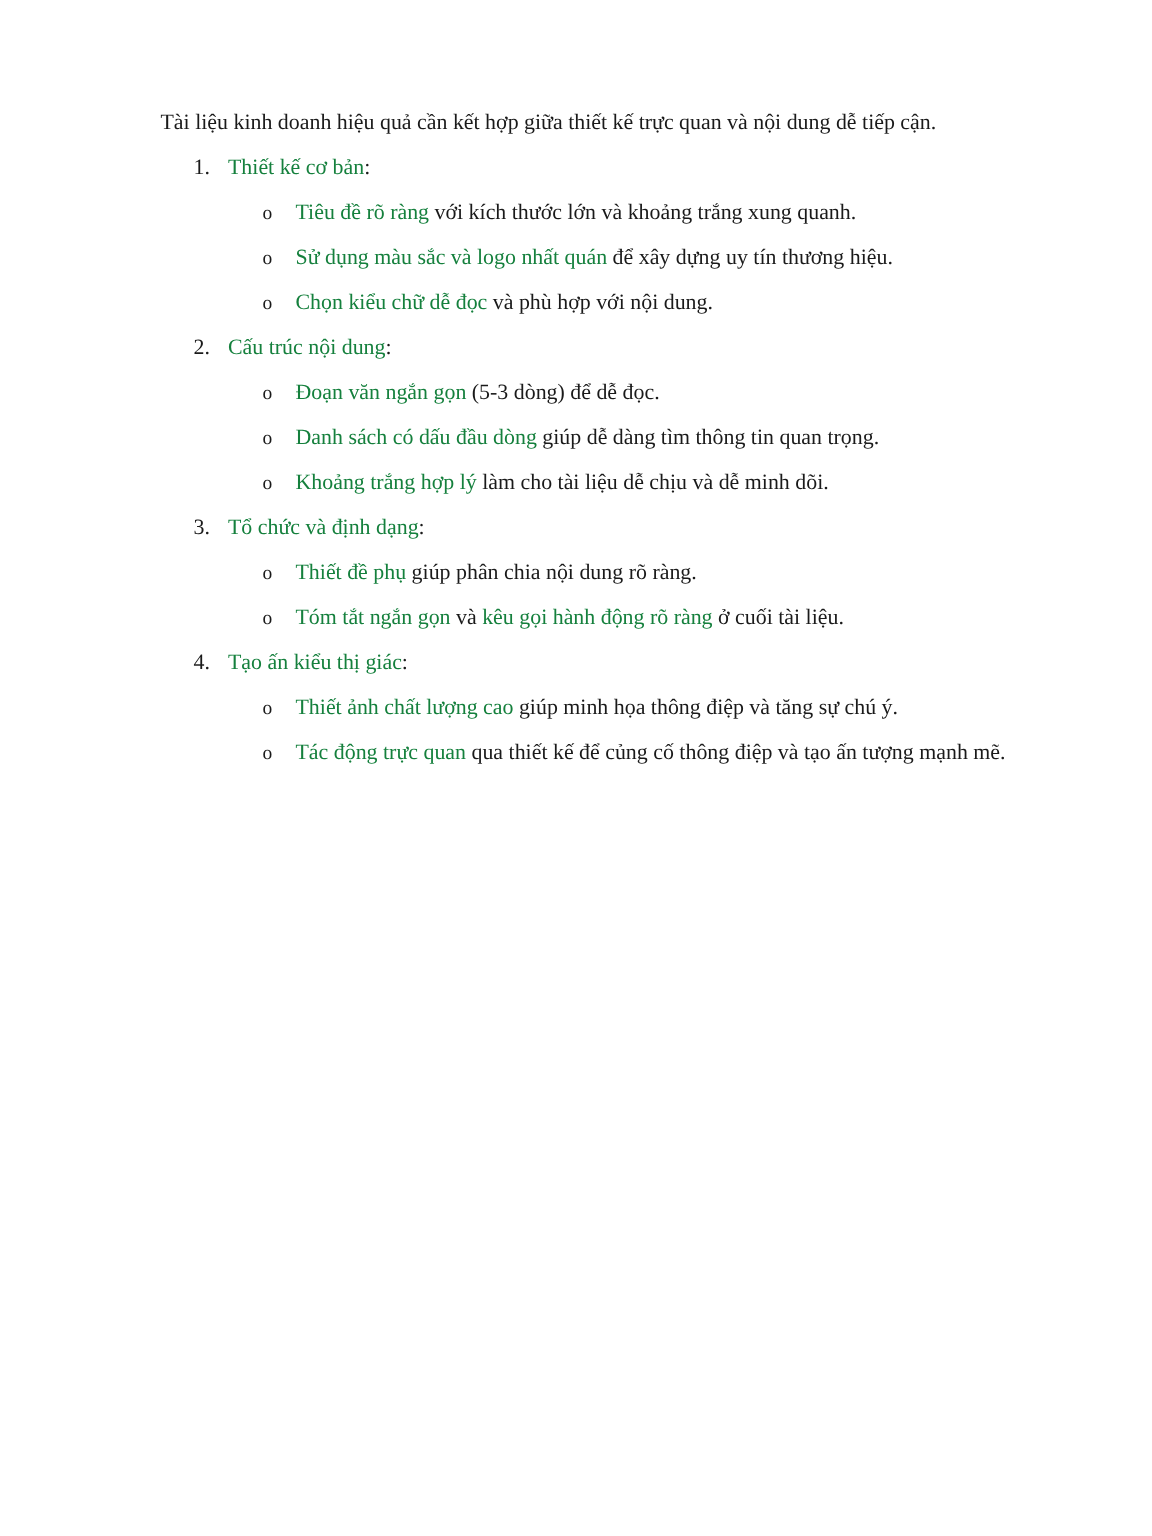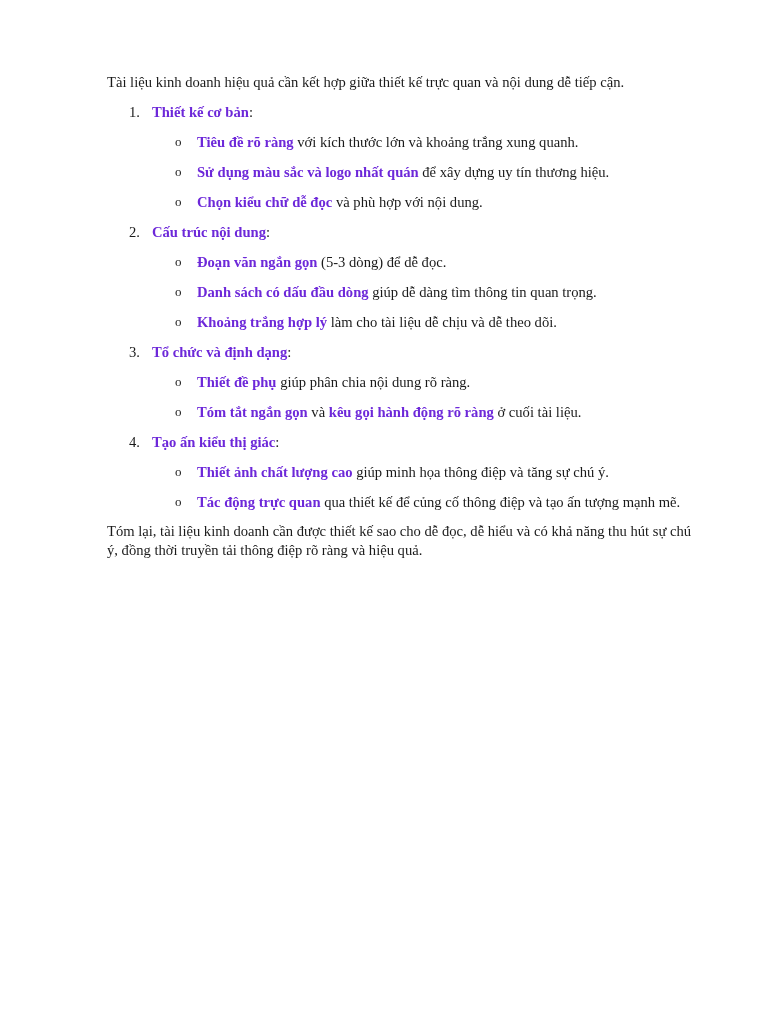--- a/index.html
+++ b/index.html
@@ -61,21 +61,21 @@
       line-height: 20px;
       height: 20px;
       white-space: nowrap;
     }
     .bullet {
       position: absolute;
       left: 68px;
       top: 0;
       font-size: 13px;
     }
-    b { font-weight: bold; color: #6d28d9; }
+    b { font-weight: normal; color: #15803d; }
     .conclusion {
       margin: 10px 0 0 0;
       line-height: 19px;
       width: 585px;
     }
   </style>
 </head>
 <body>
 
 <div class="page">
@@ -113,21 +113,21 @@
         <li class="sub-item">
           <span class="bullet">o</span>
           <b>Đoạn văn ngắn gọn</b><span> (5-3 dòng) để dễ đọc.</span>
         </li>
         <li class="sub-item">
           <span class="bullet">o</span>
           <b>Danh sách có dấu đầu dòng</b><span> giúp dễ dàng tìm thông tin quan trọng.</span>
         </li>
         <li class="sub-item">
           <span class="bullet">o</span>
-          <b>Khoảng trắng hợp lý</b><span> làm cho tài liệu dễ chịu và dễ theo dõi.</span>
+          <b>Khoảng trắng hợp lý</b><span> làm cho tài liệu dễ chịu và dễ minh dõi.</span>
         </li>
       </ul>
     </li>
 
     <li class="num-item">
       <div class="num-head">
         <span class="num-marker">3.</span>
         <b>Tổ chức và định dạng</b><span>:</span>
       </div>
       <ul class="sub-list">
@@ -153,14 +153,13 @@
           <b>Thiết ảnh chất lượng cao</b><span> giúp minh họa thông điệp và tăng sự chú ý.</span>
         </li>
         <li class="sub-item">
           <span class="bullet">o</span>
           <b>Tác động trực quan</b><span> qua thiết kế để củng cố thông điệp và tạo ấn tượng mạnh mẽ.</span>
         </li>
       </ul>
     </li>
   </ol>
 
-  <p class="conclusion">Tóm lại, tài liệu kinh doanh cần được thiết kế sao cho dễ đọc, dễ hiểu và có khả năng thu hút sự chú ý, đồng thời truyền tải thông điệp rõ ràng và hiệu quả.</p>
 </div>
 
 </body></html>

